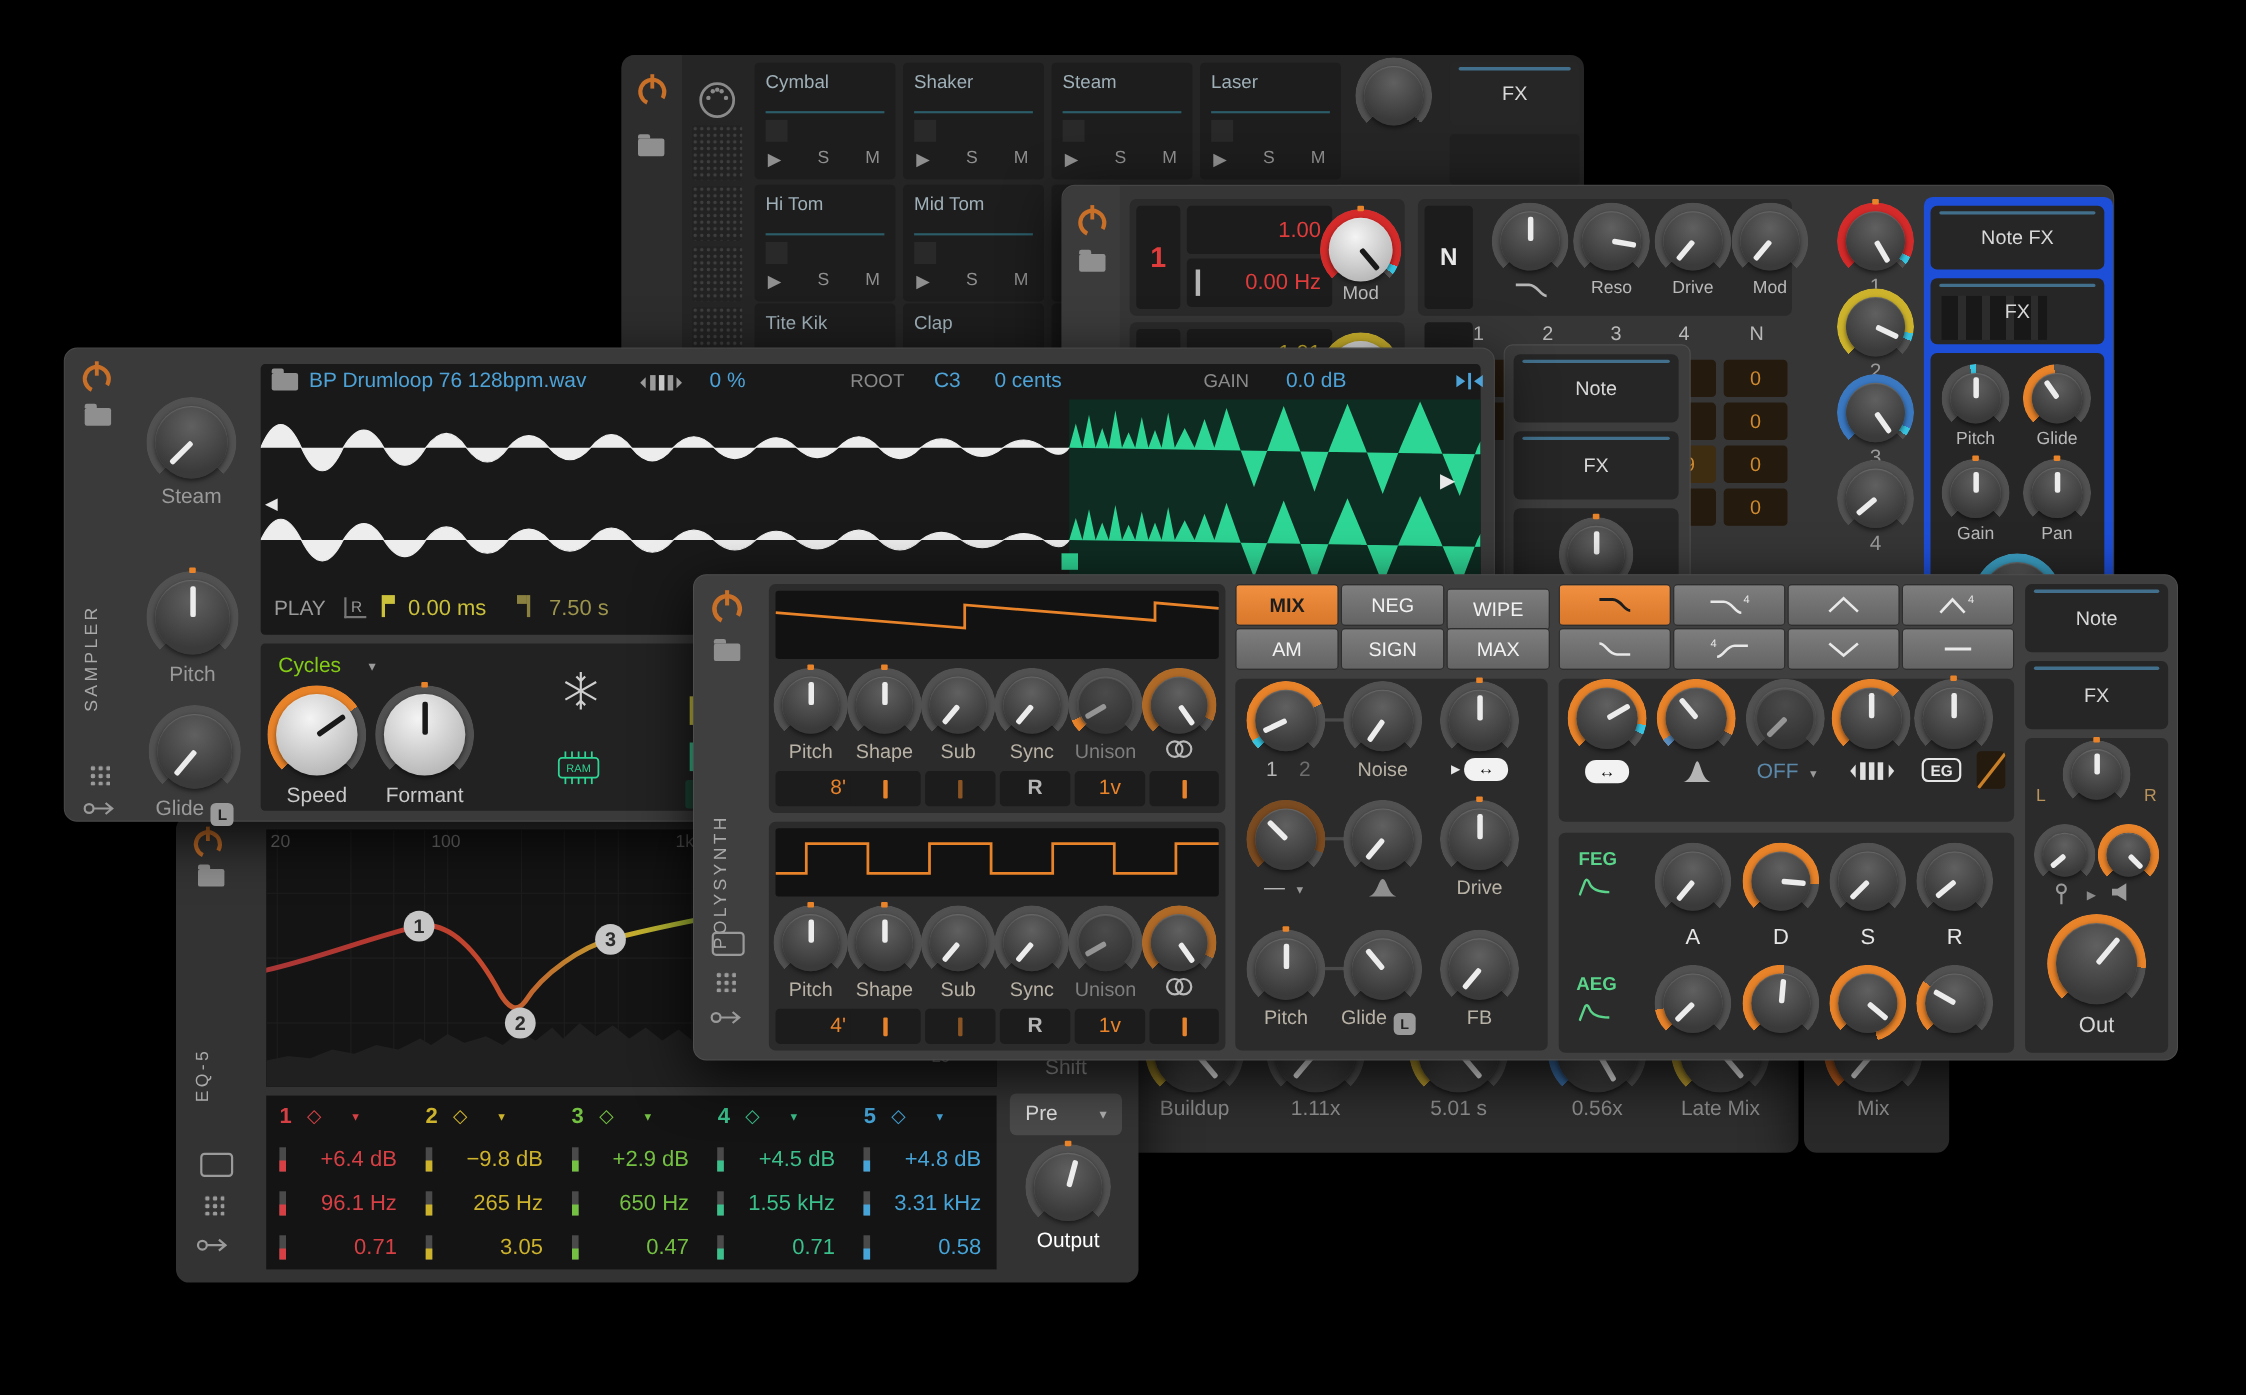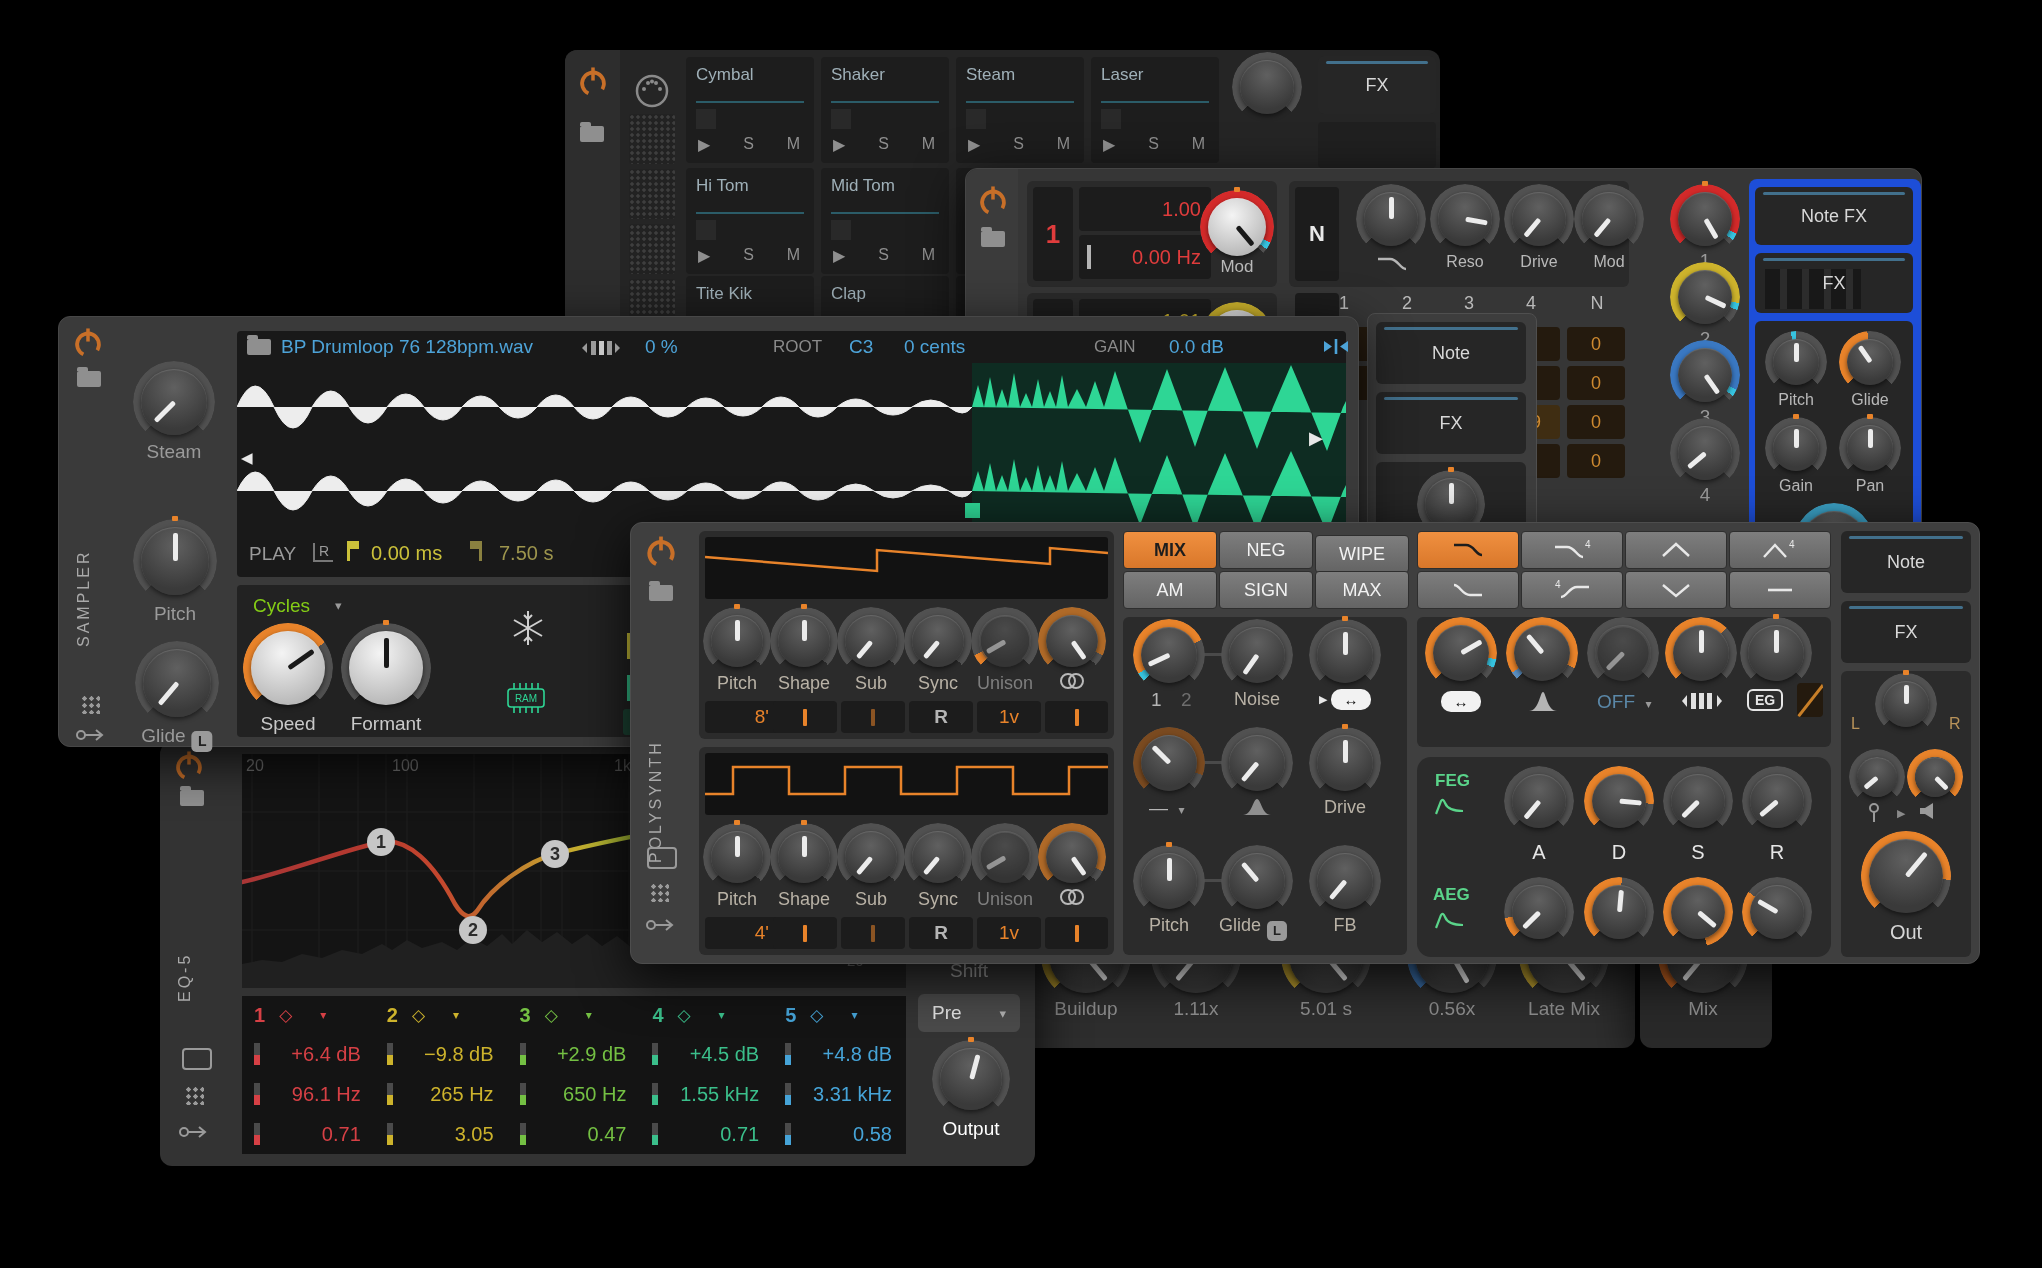--- a/index.html
+++ b/index.html
@@ -1167,21 +1167,21 @@
           <path d="M6,4 L1,10 L6,16" fill="#e0e0e0"></path>
           <rect x="10" y="2" width="5" height="16" fill="#e0e0e0"></rect>
           <rect x="18" y="2" width="5" height="16" fill="#e0e0e0"></rect>
           <rect x="26" y="2" width="5" height="16" fill="#e0e0e0"></rect>
           <path d="M36,4 L41,10 L36,16" fill="#e0e0e0"></path>
         </svg>
       <div class="egb" style="left:330px;top:72px;"><span>EG</span></div>
       <div class="slash" style="left:380px;top:66px;"></div>
     </div>
 
-    <div class="box" style="left:786px;top:234px;width:414px;height:200px;border-radius:14px;">
+    <div class="box" style="left:786px;top:234px;width:414px;height:200px;">
       <div class="lbl" style="left:18px;top:14px;color:#5ad48a;font-size:17px;font-weight:bold;">FEG</div>
       <svg class="abs" style="left:18px;top:40px" width="30" height="20" viewBox="0 0 30 20">
           <path d="M1,17 L6,4 Q8,1 10,6 Q13,14 28,14" fill="none" stroke="#5ad48a" stroke-width="2.2"></path>
         </svg>
       <div class="knob" style="left:95px;top:17px;width:54px;height:54px;--ptr:-140deg;">
           <i class="t"></i>
           <i class="a"></i>
           <i class="a2"></i>
           <i class="b"></i>
           <i class="ptr"></i>

